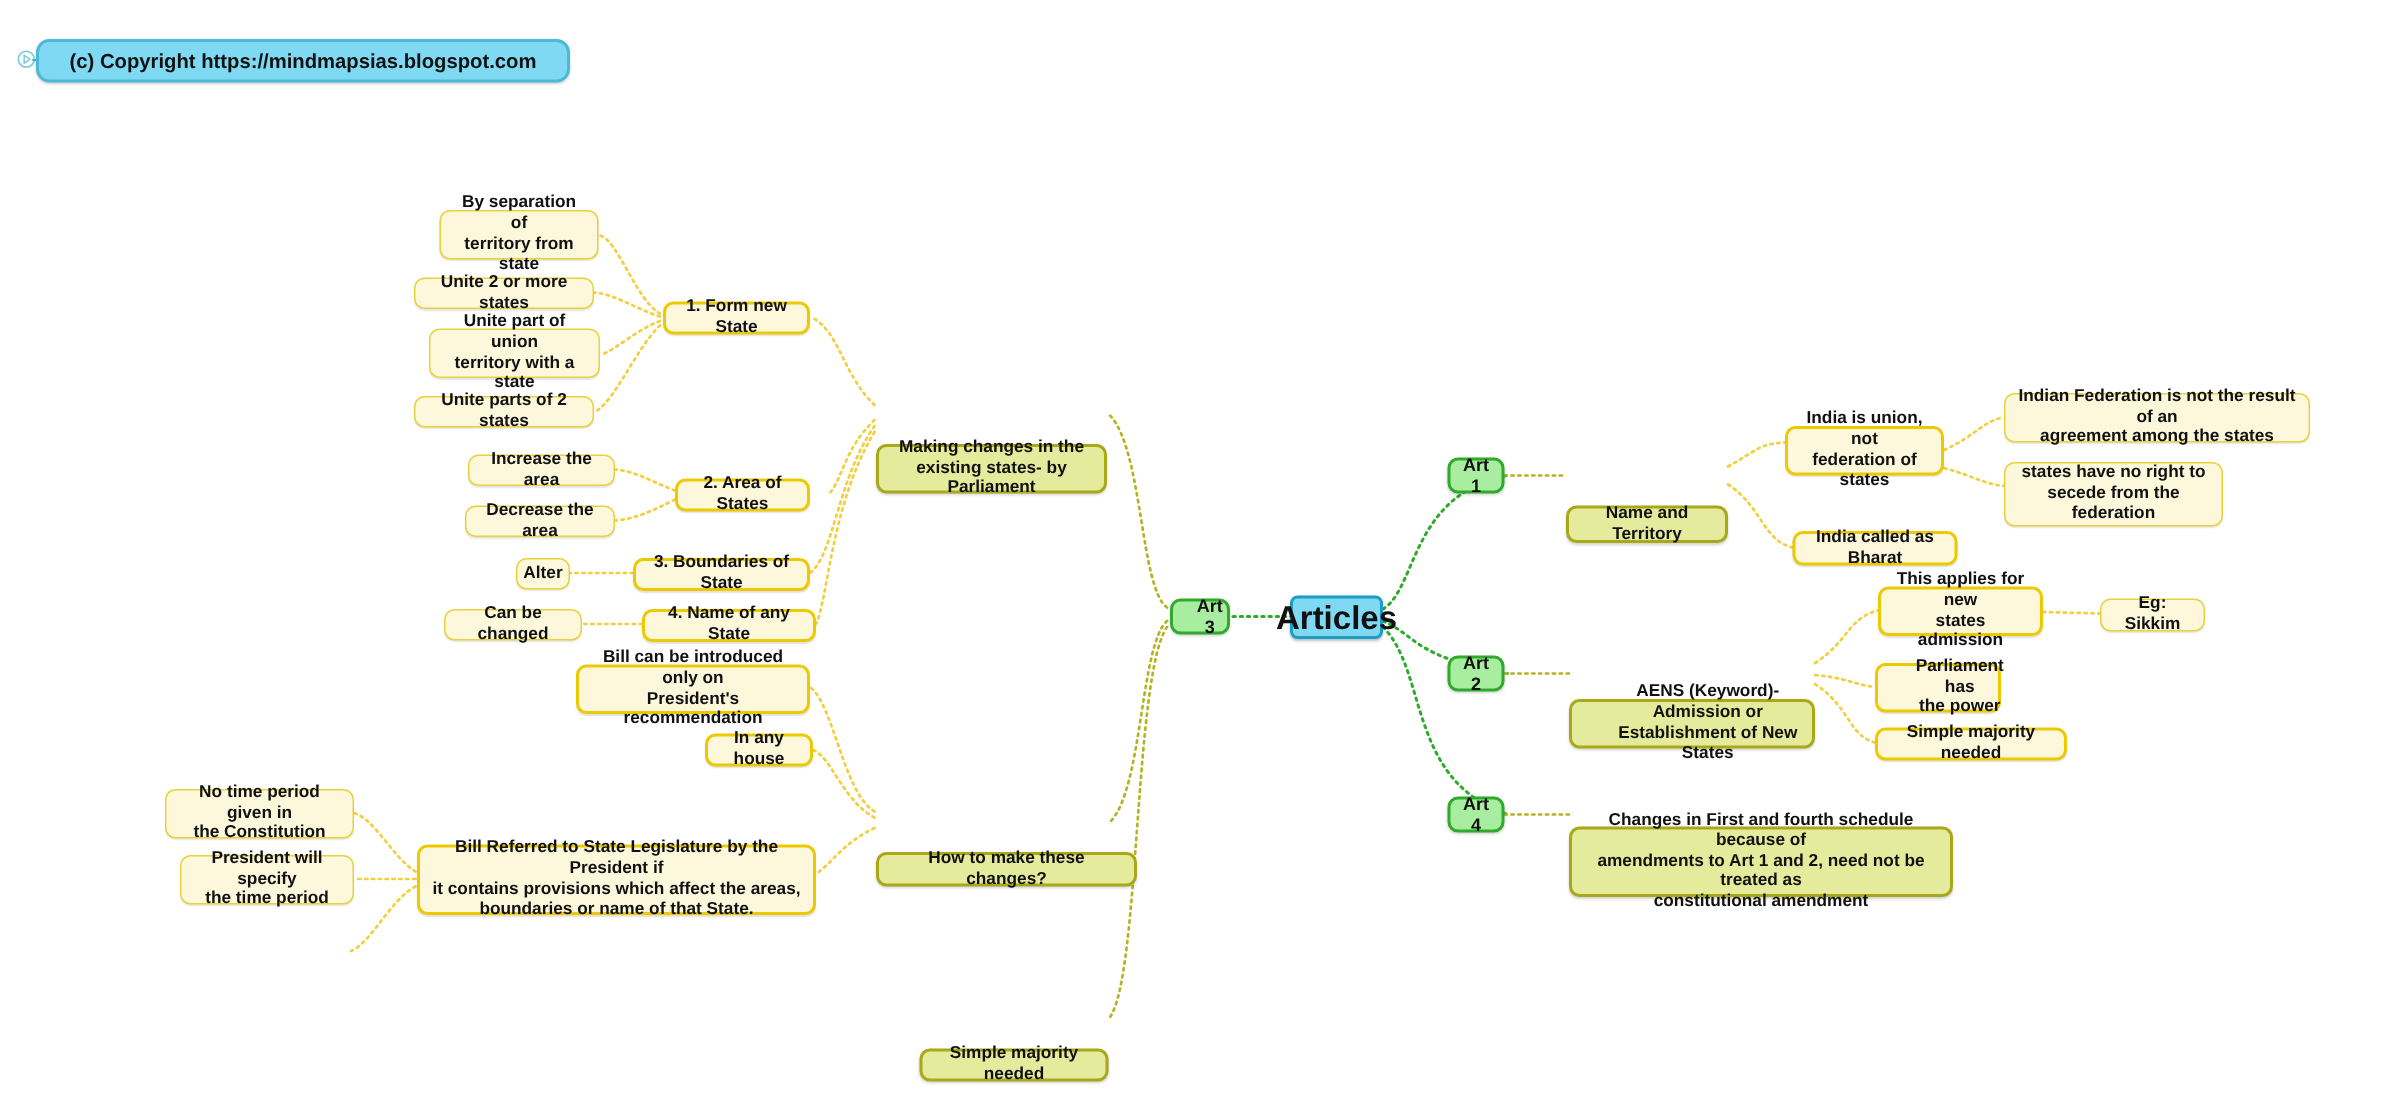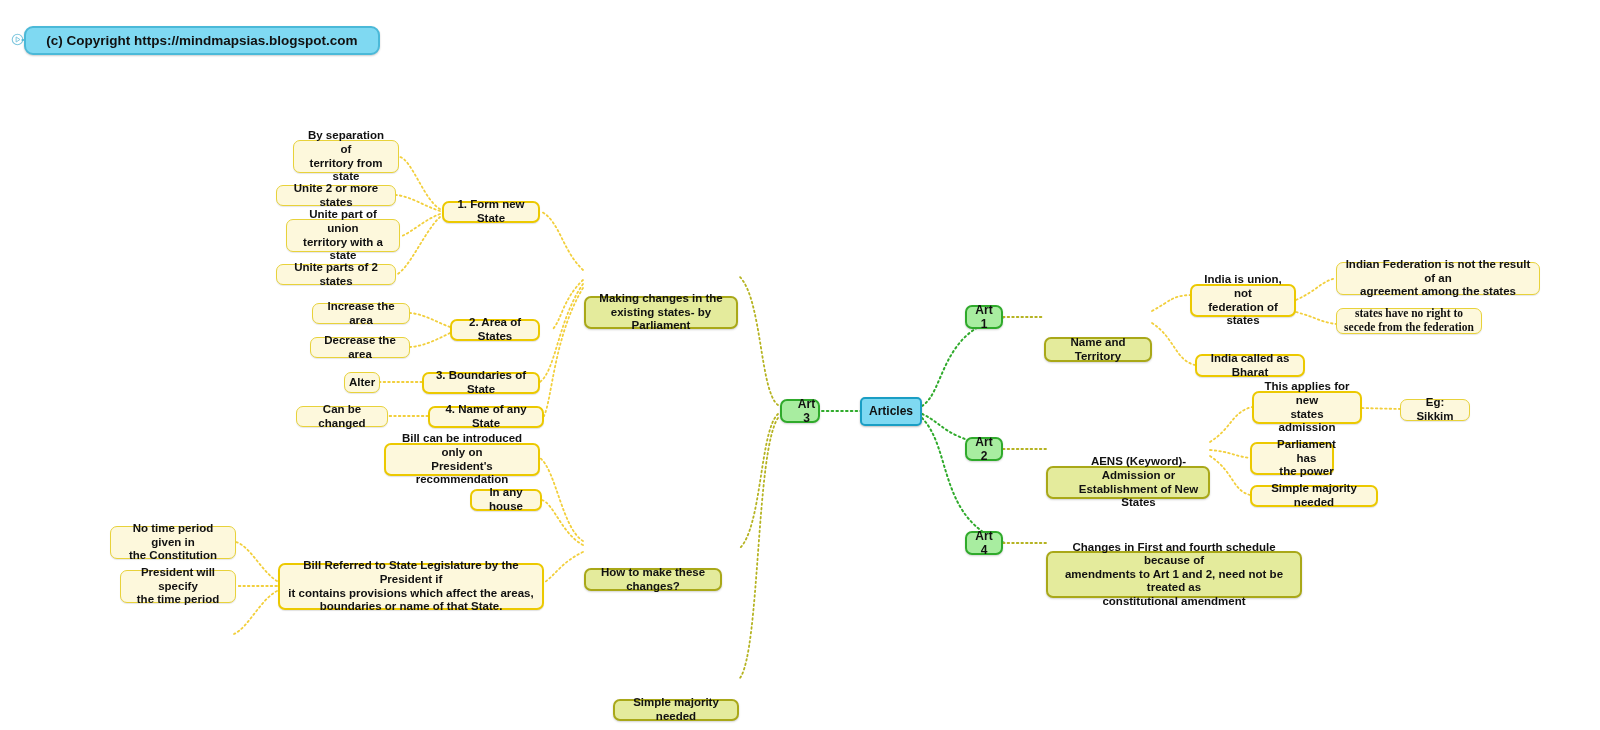--- a/index.html
+++ b/index.html
@@ -71,21 +71,21 @@
   .n-art {
     background: #a8eda0;
     border: 2px solid #2faa2b;
     font-size: 12px;
     box-shadow: 0 1px 2px rgba(0,0,0,0.18);
   }
   
   .n-root {
     background: #7fd9f2;
     border: 2px solid #1a9ec4;
-    font-size: 12px;
+    font-size: 22px;
     font-weight: bold;
     box-shadow: 0 1px 2px rgba(0,0,0,0.25);
     border-radius: 5px;
   }
   
   .n-banner {
     background: #7fd9f2;
     border: 2px solid #4bb9d8;
     font-size: 13.5px;
     border-radius: 9px;
@@ -172,21 +172,21 @@
   <div class="node n-banner" style="left:24px; top:26px; width:356px; height:29px;">(c) Copyright https://mindmapsias.blogspot.com</div>
 
   <div class="node n-root" style="left:860px; top:397px; width:62px; height:29px;">Articles</div>
 
   <div class="node n-art" style="left:965px; top:305px; width:38px; height:24px;">Art 1</div>
   <div class="node n-topic" style="left:1044px; top:305px; width:108px; height:25px;text-align:center;">Name and Territory</div>
   <div class="node n-mid" style="left:1190px; top:284px; width:106px; height:33px;">India is union, not
 federation of states</div>
   <div class="node n-leaf" style="left:1336px; top:262px; width:204px; height:33px;">Indian Federation is not the result of an
 agreement among the states</div>
-  <div class="node n-leaf" style="left:1336px; top:308px; width:146px; height:26px;font-family:Liberation Serif, serif;">states have no right to
+  <div class="node n-leaf" style="left:1336px; top:308px; width:146px; height:43px;">states have no right to
 secede from the federation</div>
   <div class="node n-mid" style="left:1195px; top:354px; width:110px; height:23px;">India called as Bharat</div>
 
   <div class="node n-art" style="left:965px; top:437px; width:38px; height:24px;">Art 2</div>
   <div class="node n-topic" style="left:1046px; top:434px; width:164px; height:33px;padding-left:28px;">AENS (Keyword)- Admission or
 Establishment of New States</div>
   <div class="node n-mid" style="left:1252px; top:391px; width:110px; height:33px;">This applies for new
 states admission</div>
   <div class="node n-leaf" style="left:1400px; top:399px; width:70px; height:22px;">Eg: Sikkim</div>
   <div class="node n-mid" style="left:1250px; top:442px; width:84px; height:33px;padding-left:36px;">Parliament has
@@ -195,21 +195,21 @@
 
   <div class="node n-art" style="left:965px; top:531px; width:38px; height:24px;">Art 4</div>
   <div class="node n-topic" style="left:1046px; top:519px; width:256px; height:47px;">Changes in First and fourth schedule because of
 amendments to Art 1 and 2, need not be treated as
 constitutional amendment</div>
 
   <div class="node n-art" style="left:780px; top:399px; width:40px; height:24px;padding-left:20px;">Art 3</div>
 
   <div class="node n-topic" style="left:584px; top:264px; width:154px; height:33px;">Making changes in the
 existing states- by Parliament</div>
-  <div class="node n-topic" style="left:584px; top:536px; width:138px; height:23px;">How to make these changes?</div>
+  <div class="node n-topic" style="left:584px; top:536px; width:174px; height:23px;">How to make these changes?</div>
   <div class="node n-topic" style="left:613px; top:667px; width:126px; height:22px;">Simple majority needed</div>
 
   <div class="node n-mid" style="left:442px; top:201px; width:98px; height:22px;">1. Form new State</div>
   <div class="node n-leaf" style="left:293px; top:140px; width:106px; height:33px;">By separation of
 territory from state</div>
   <div class="node n-leaf" style="left:276px; top:185px; width:120px; height:21px;">Unite 2 or more states</div>
   <div class="node n-leaf" style="left:286px; top:219px; width:114px; height:33px;">Unite part of union
 territory with a state</div>
   <div class="node n-leaf" style="left:276px; top:264px; width:120px; height:21px;">Unite parts of 2 states</div>
 

